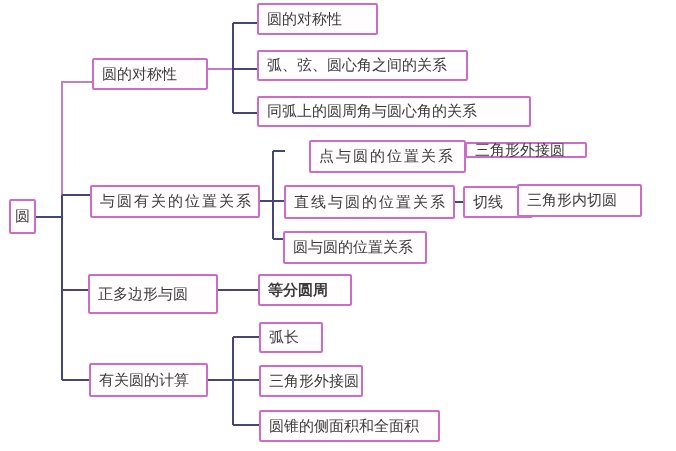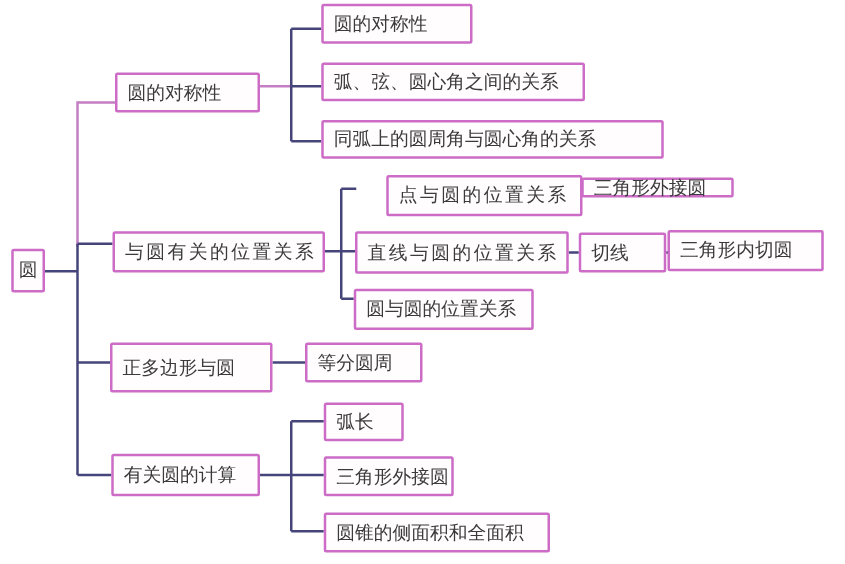--- a/index.html
+++ b/index.html
@@ -93,24 +93,24 @@
   <div class="node" style="left:92px; top:58px; width:116px; height:32px;">圆的对称性</div>
   <div class="node" style="left:257px; top:3px; width:121px; height:32px;">圆的对称性</div>
   <div class="node" style="left:257px; top:50px; width:211px; height:31px;font-family:Liberation Serif, serif;">弧、弦、圆心角之间的关系</div>
   <div class="node" style="left:257px; top:96px; width:274px; height:31px;">同弧上的圆周角与圆心角的关系</div>
 
   <div class="node ls" style="left:90px; top:185px; width:170px; height:33px;">与圆有关的位置关系</div>
   <div class="node ls" style="left:285px; top:140px; width:157px; height:33px;margin-left:24px;">点与圆的位置关系</div>
   <div class="node" style="left:465px; top:142px; width:122px; height:16px;font-family:Liberation Serif, serif;">三角形外接圆</div>
   <div class="node" style="left:463px; top:186px; width:70px; height:32px;">切线</div>
   <div class="node ls" style="left:284px; top:185px; width:171px; height:34px;">直线与圆的位置关系</div>
-  <div class="node" style="left:534px; top:184px; width:125px; height:33px;">三角形内切圆</div>
+  <div class="node" style="left:517px; top:184px; width:125px; height:33px;">三角形内切圆</div>
   <div class="node" style="left:283px; top:231px; width:144px; height:33px;">圆与圆的位置关系</div>
 
   <div class="node" style="left:88px; top:274px; width:130px; height:40px;">正多边形与圆</div>
-  <div class="node" style="left:244px; top:274px; width:94px; height:32px;">等分圆周</div>
+  <div class="node" style="left:258px; top:274px; width:94px; height:32px;font-weight:bold;">等分圆周</div>
 
   <div class="node" style="left:89px; top:363px; width:119px; height:34px;">有关圆的计算</div>
   <div class="node" style="left:259px; top:322px; width:64px; height:31px;">弧长</div>
   <div class="node" style="left:259px; top:365px; width:104px; height:32px;">三角形外接圆</div>
   <div class="node" style="left:259px; top:410px; width:181px; height:32px;">圆锥的侧面积和全面积</div>
 
 </div>
 
 </body></html>

